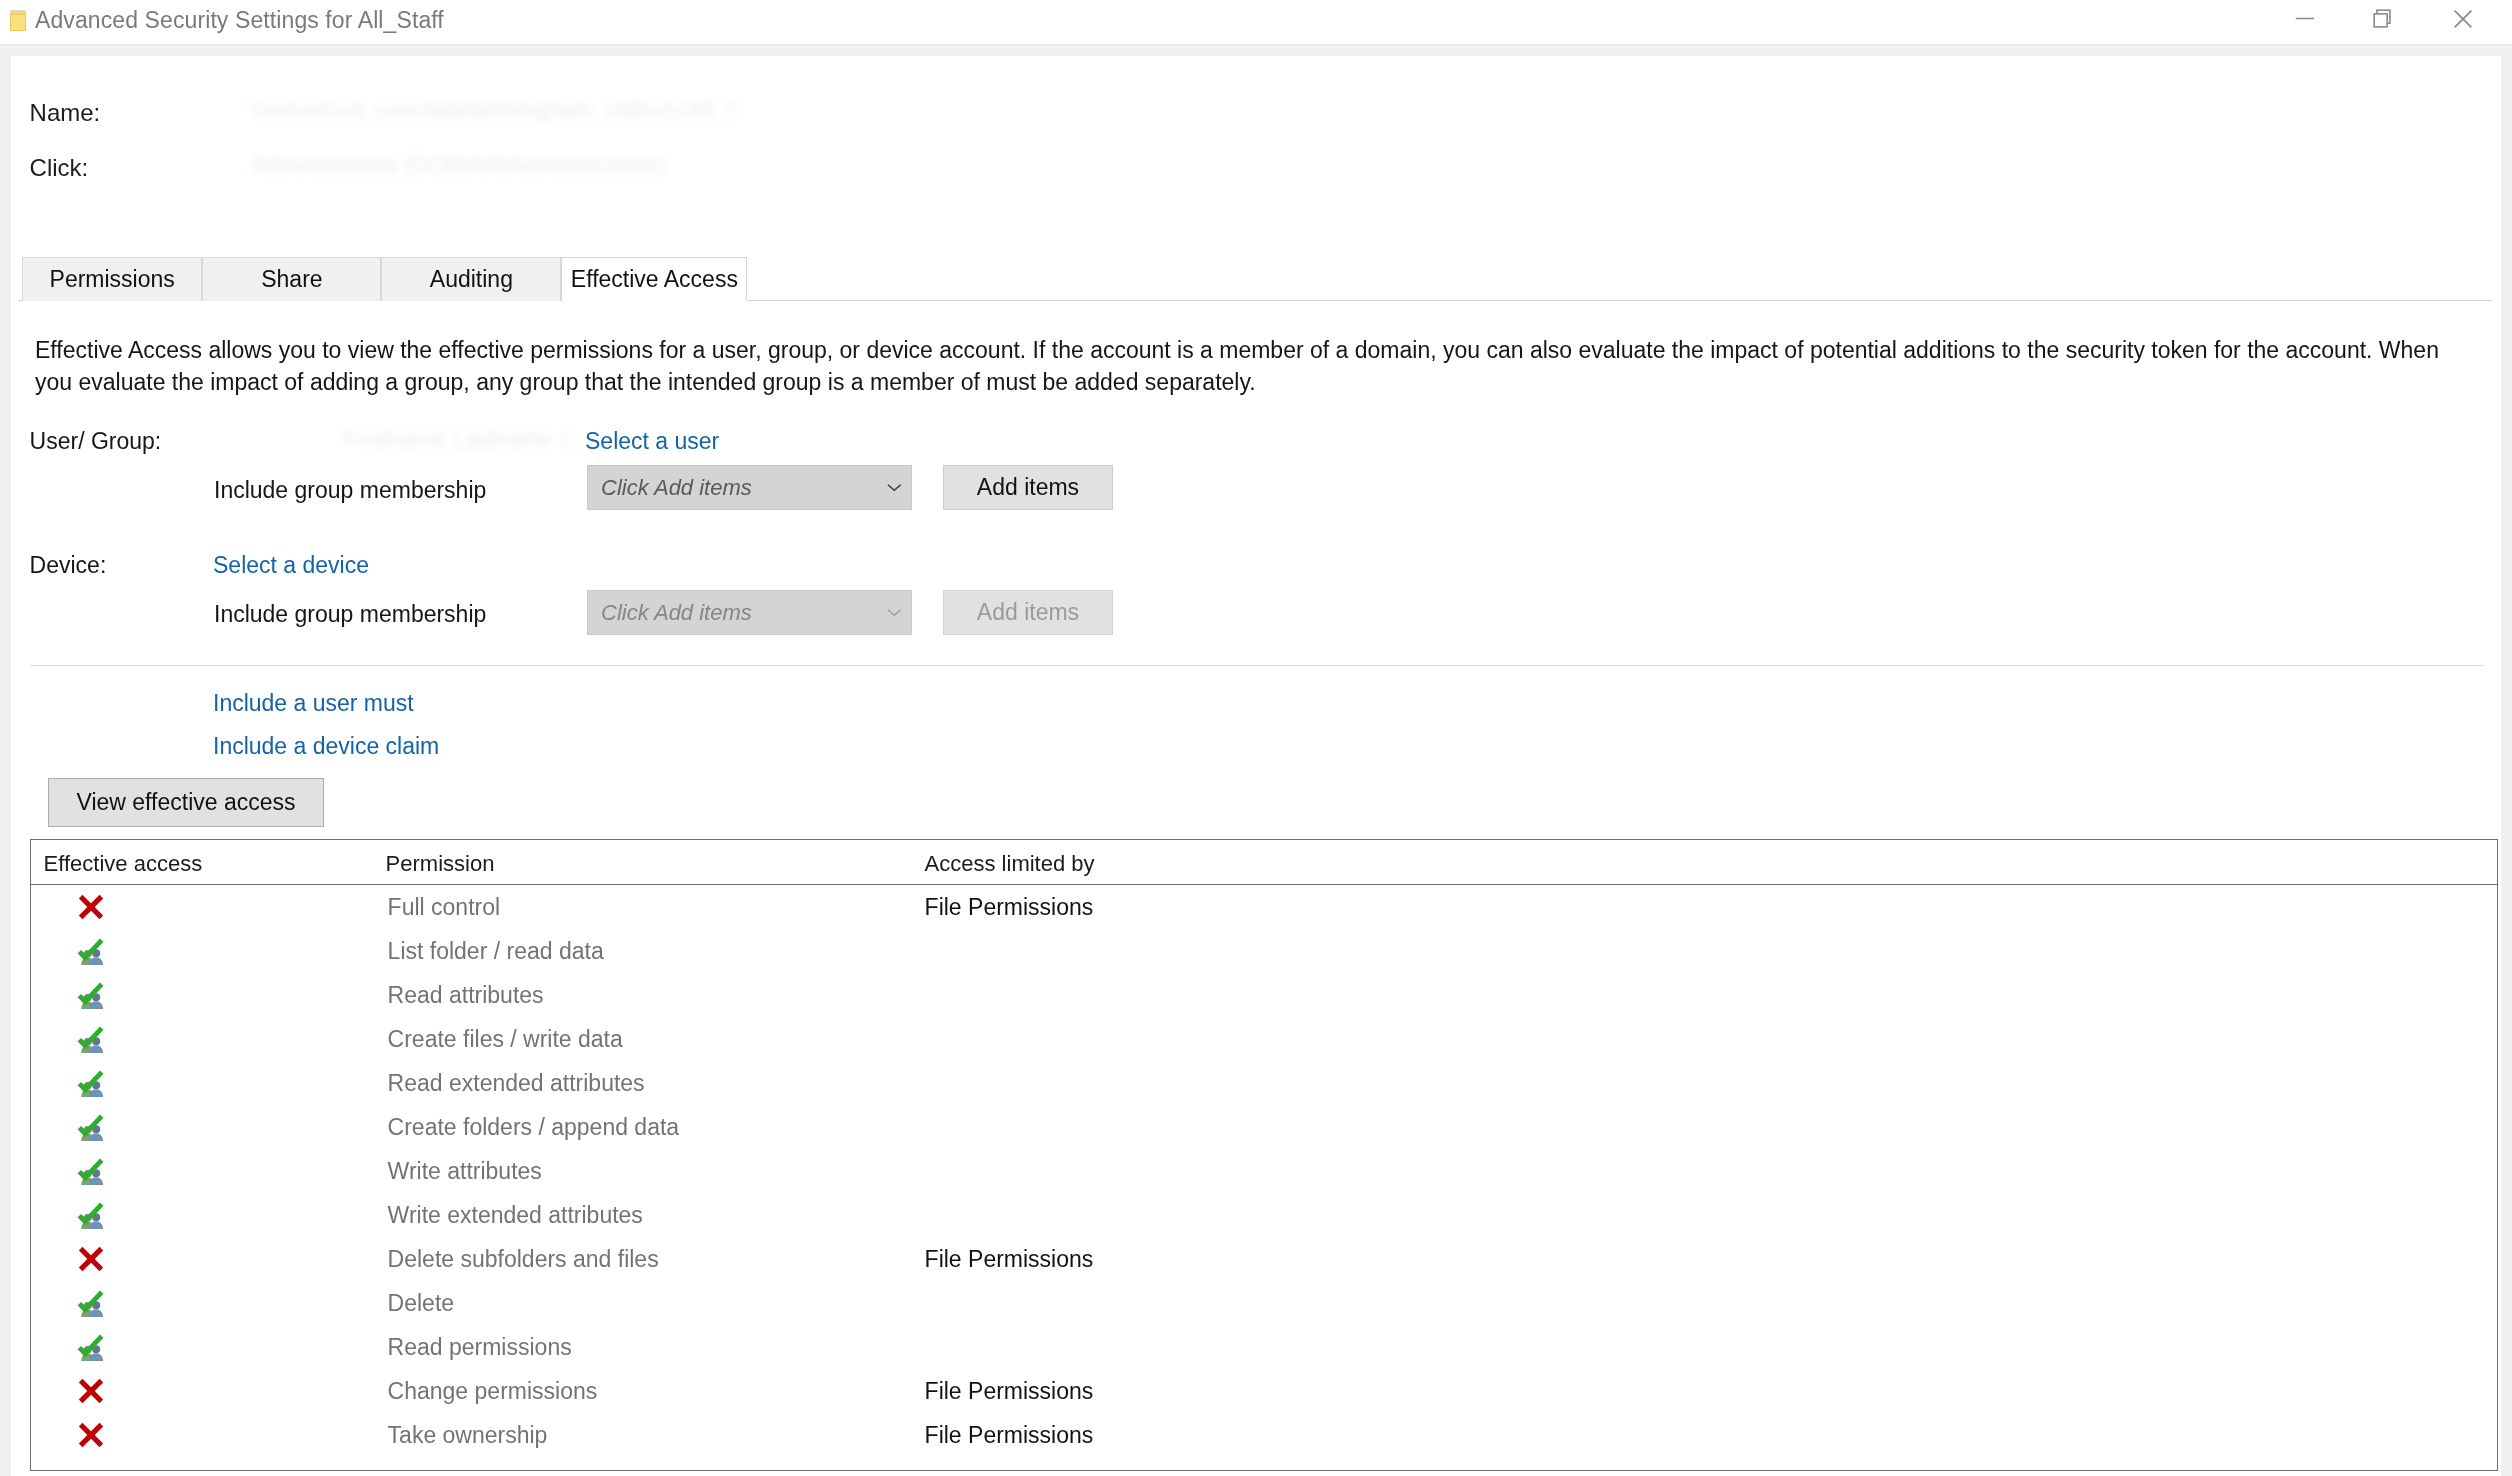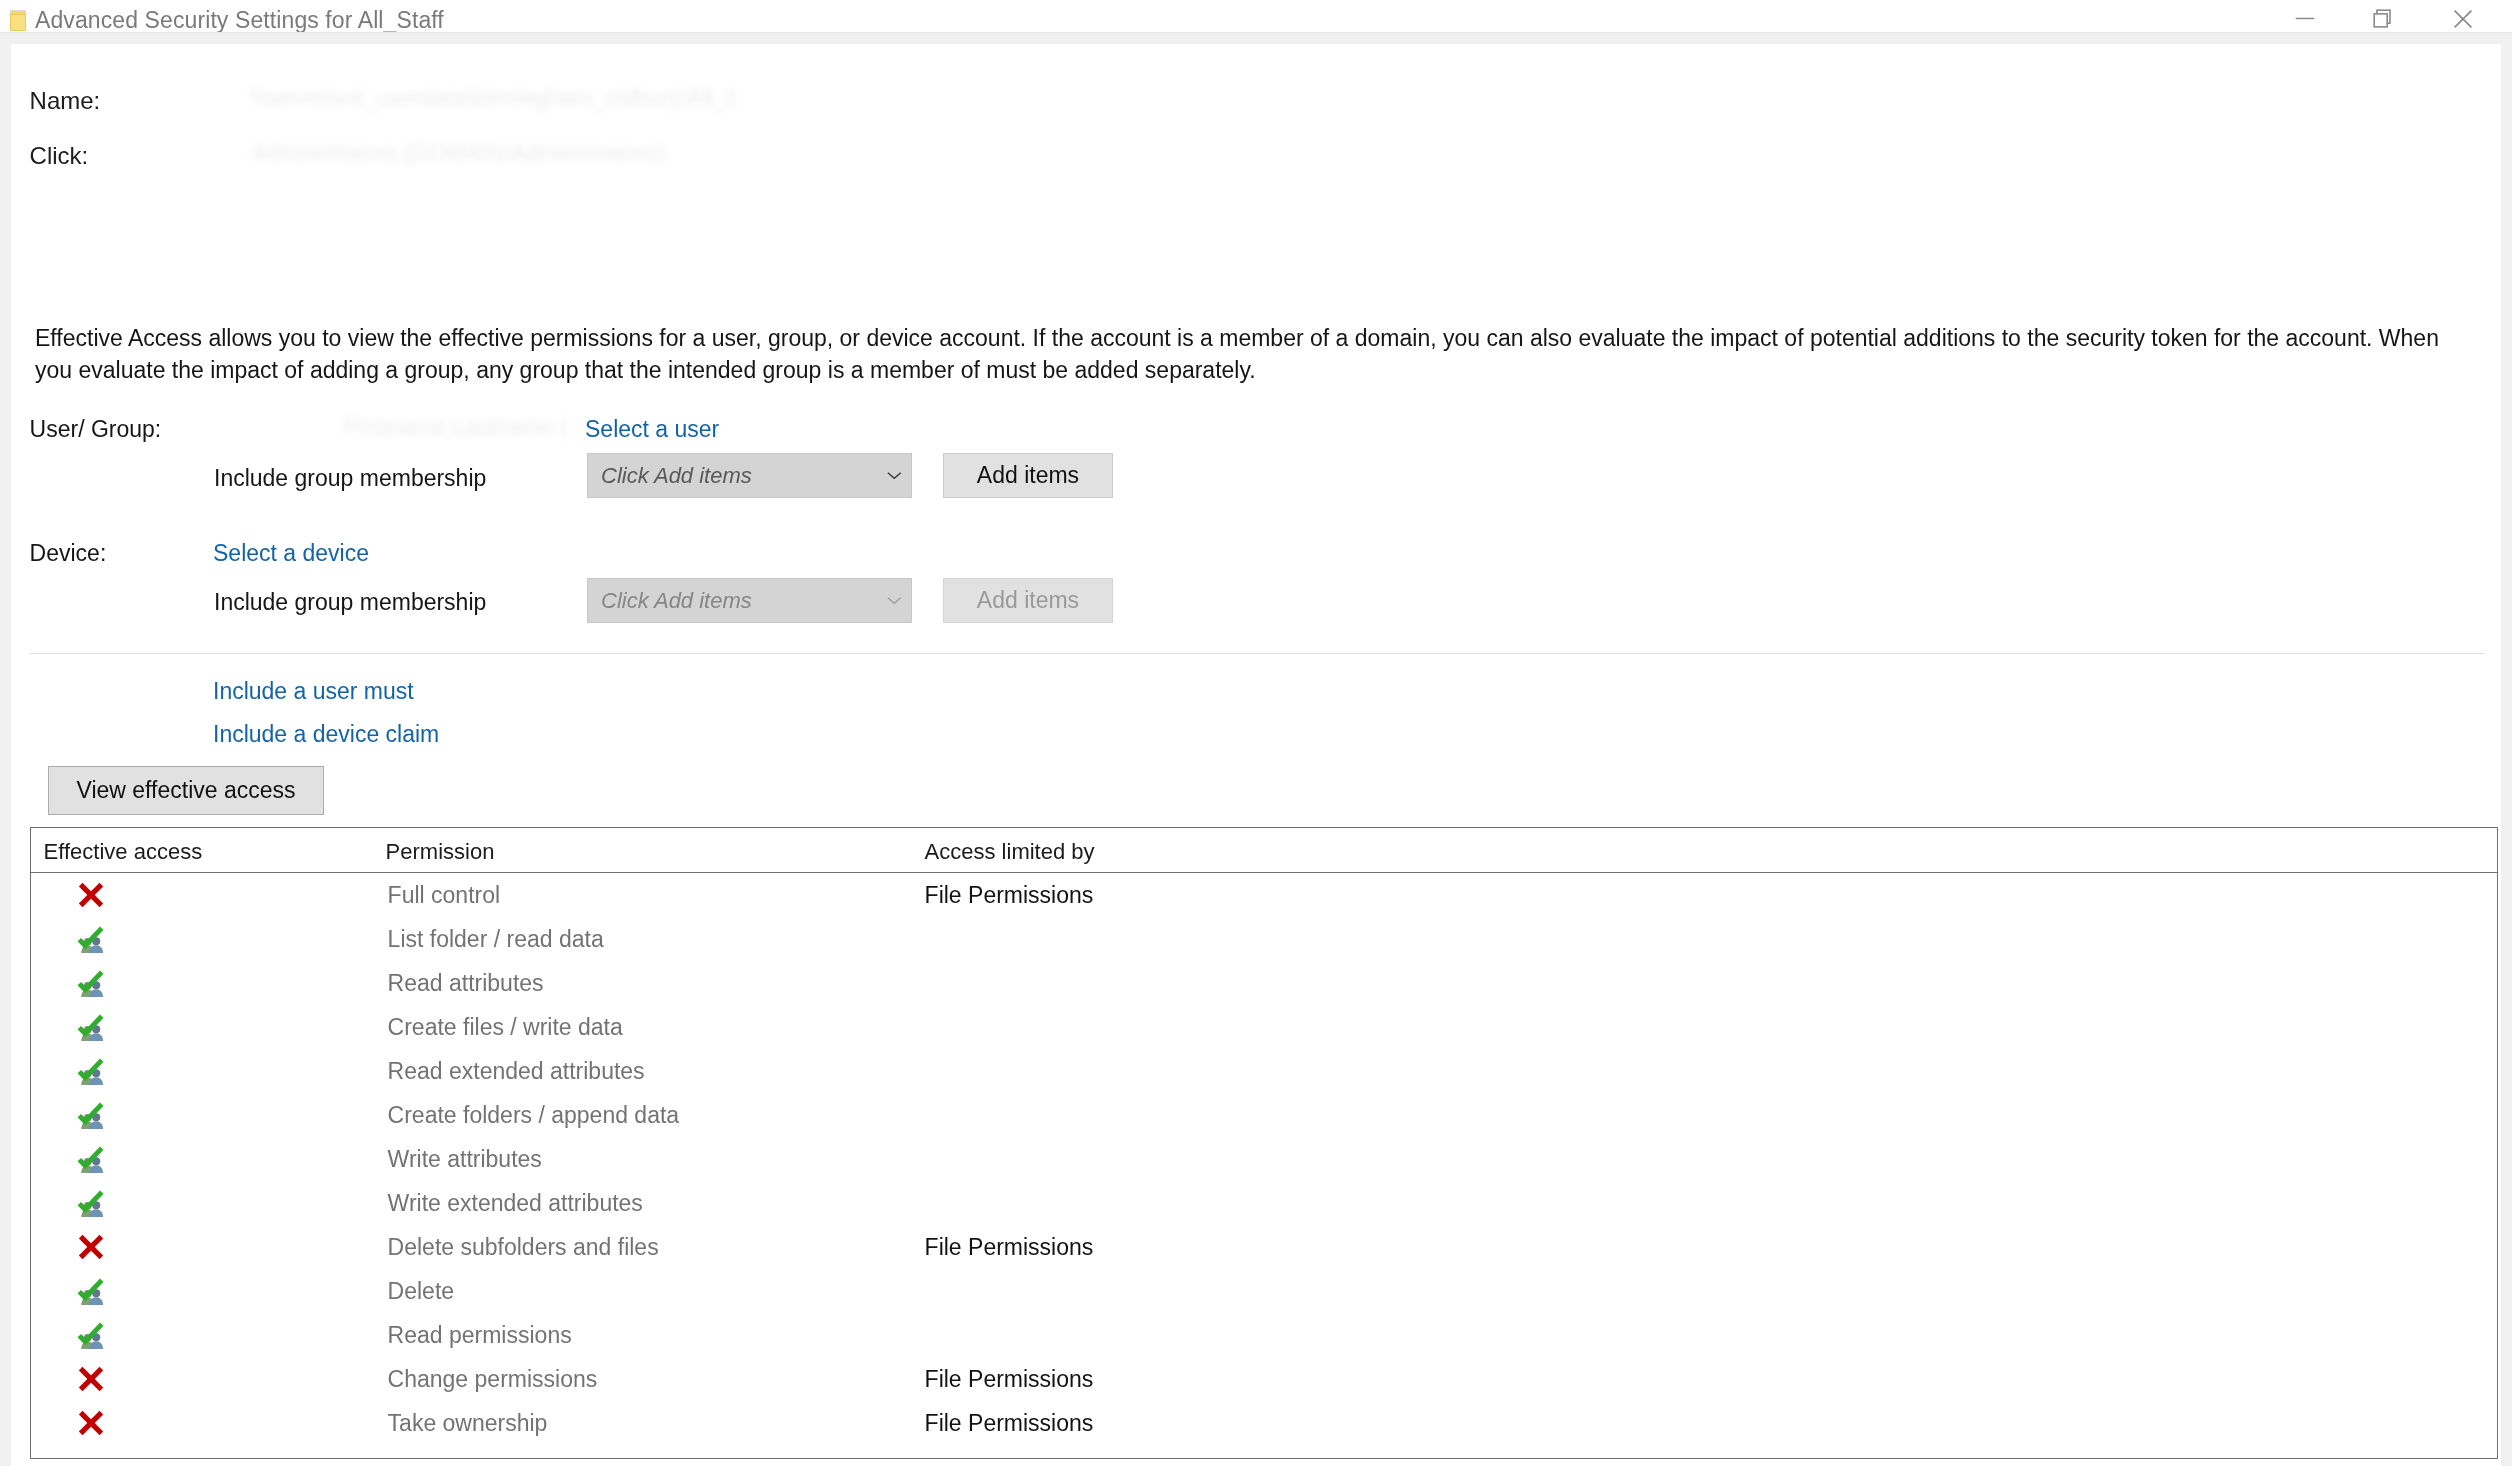--- a/index.html
+++ b/index.html
@@ -60,21 +60,21 @@
     display: flex; align-items: center; justify-content: center;
     cursor: default;
   }
   .win-btn.min  { right: 171px; }
   .win-btn.max  { right: 93px; }
   .win-btn.close{ right: 13px;  }
   .win-btn svg { display: block; }
 
   
   .dialog-body {
-    position: absolute; top: 32px; left: 0;
+    position: absolute; top: 44px; left: 0;
     width: 2512px; height: 1072px;
     background: #ffffff;
     border-top: 0.9px solid #e6e6e6;
   }
   .top-grey {
     position: absolute; top: 0; left: 0; width: 2512px; height: 11px;
     background: #f0f0f0;
   }
   .side-grey-l {
     position: absolute; top: 0; left: 0; width: 11px; height: 1433px;
@@ -275,20 +275,34 @@
     <div class="side-grey-r"></div>
 
     <div class="inner">
 
       <div class="field-row lbl-name">Name:</div>
       <div class="redacted red-name">\\server\vol_userdata\birmingham_oldbury\All_Staff</div>
 
       <div class="field-row lbl-owner">Click:</div>
       <div class="redacted red-owner">Administrators (DOMAIN\Administrators)</div>
 
+      <div class="tabstrip">
+        <div class="tab tab-permissions">
+          <span>Permissions</span>
+        </div>
+        <div class="tab tab-share">
+          <span>Share</span>
+        </div>
+        <div class="tab tab-auditing">
+          <span>Auditing</span>
+        </div>
+        <div class="tab tab-effective selected">
+          <span>Effective Access</span>
+        </div>
+      </div>
 
       <div class="description">Effective Access allows you to view the effective permissions for a user, group, or device account. If the account is a member of a domain, you can also evaluate the impact of potential additions to the security token for the account. When you evaluate the impact of adding a group, any group that the intended group is a member of must be added separately.</div>
 
       <div class="ug-label">User/ Group:</div>
       <div class="redacted red-ug">Firstname Lastname (flastname@domain.local)</div>
       <div class="link link-select-user">Select a user</div>
 
       <div class="igm-label igm-1">Include group membership</div>
       <div class="combo combo-1">
         <span class="ph">Click Add items</span>

